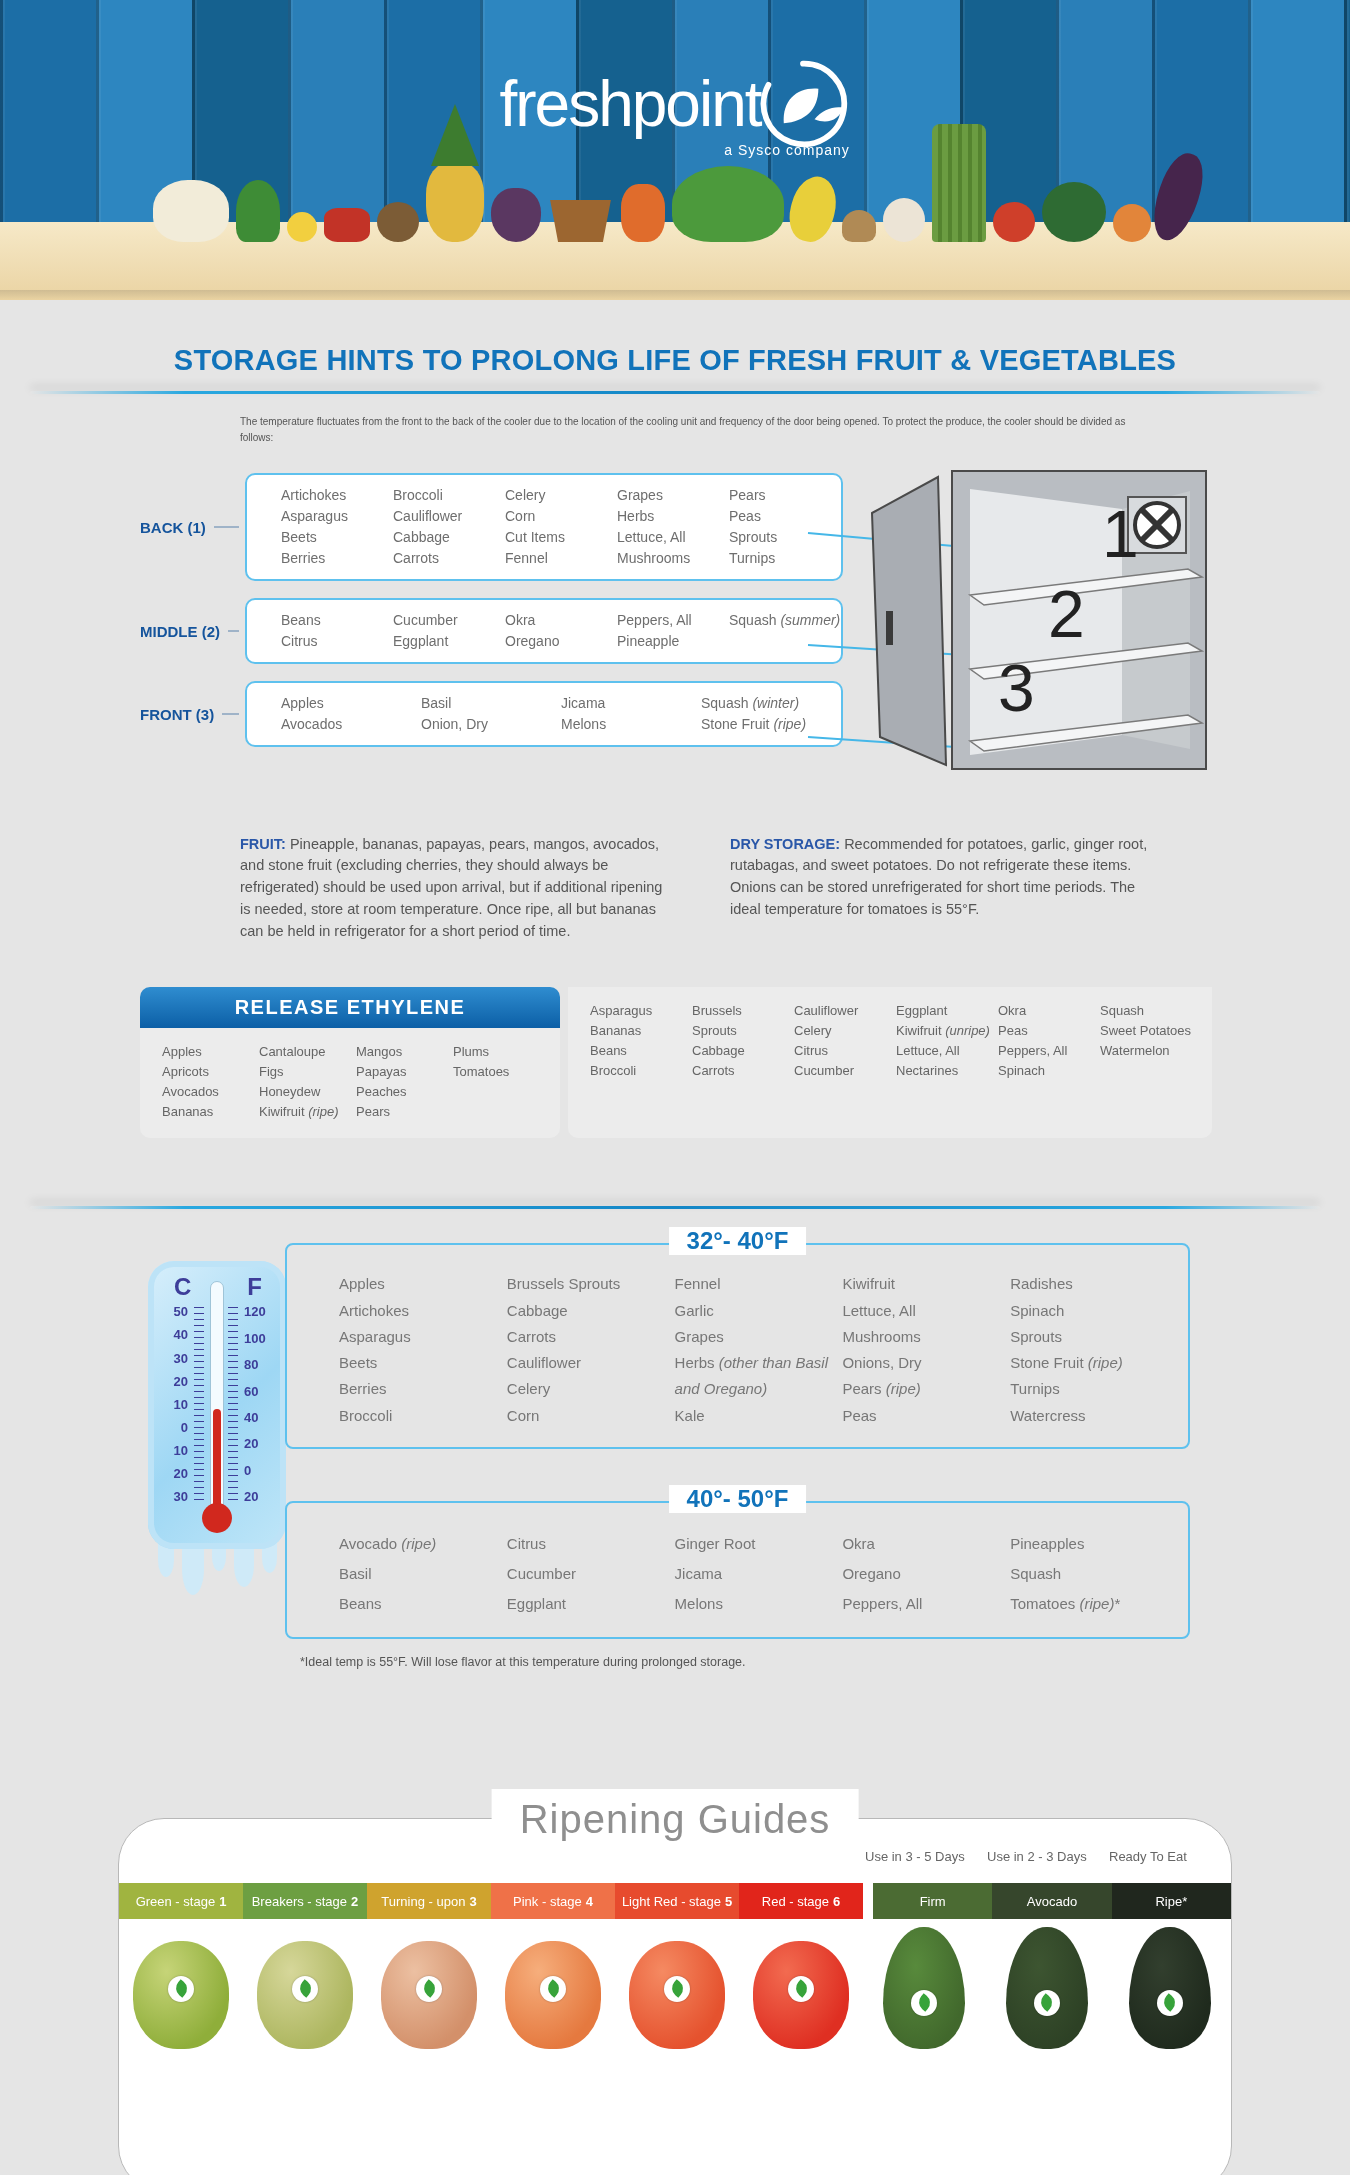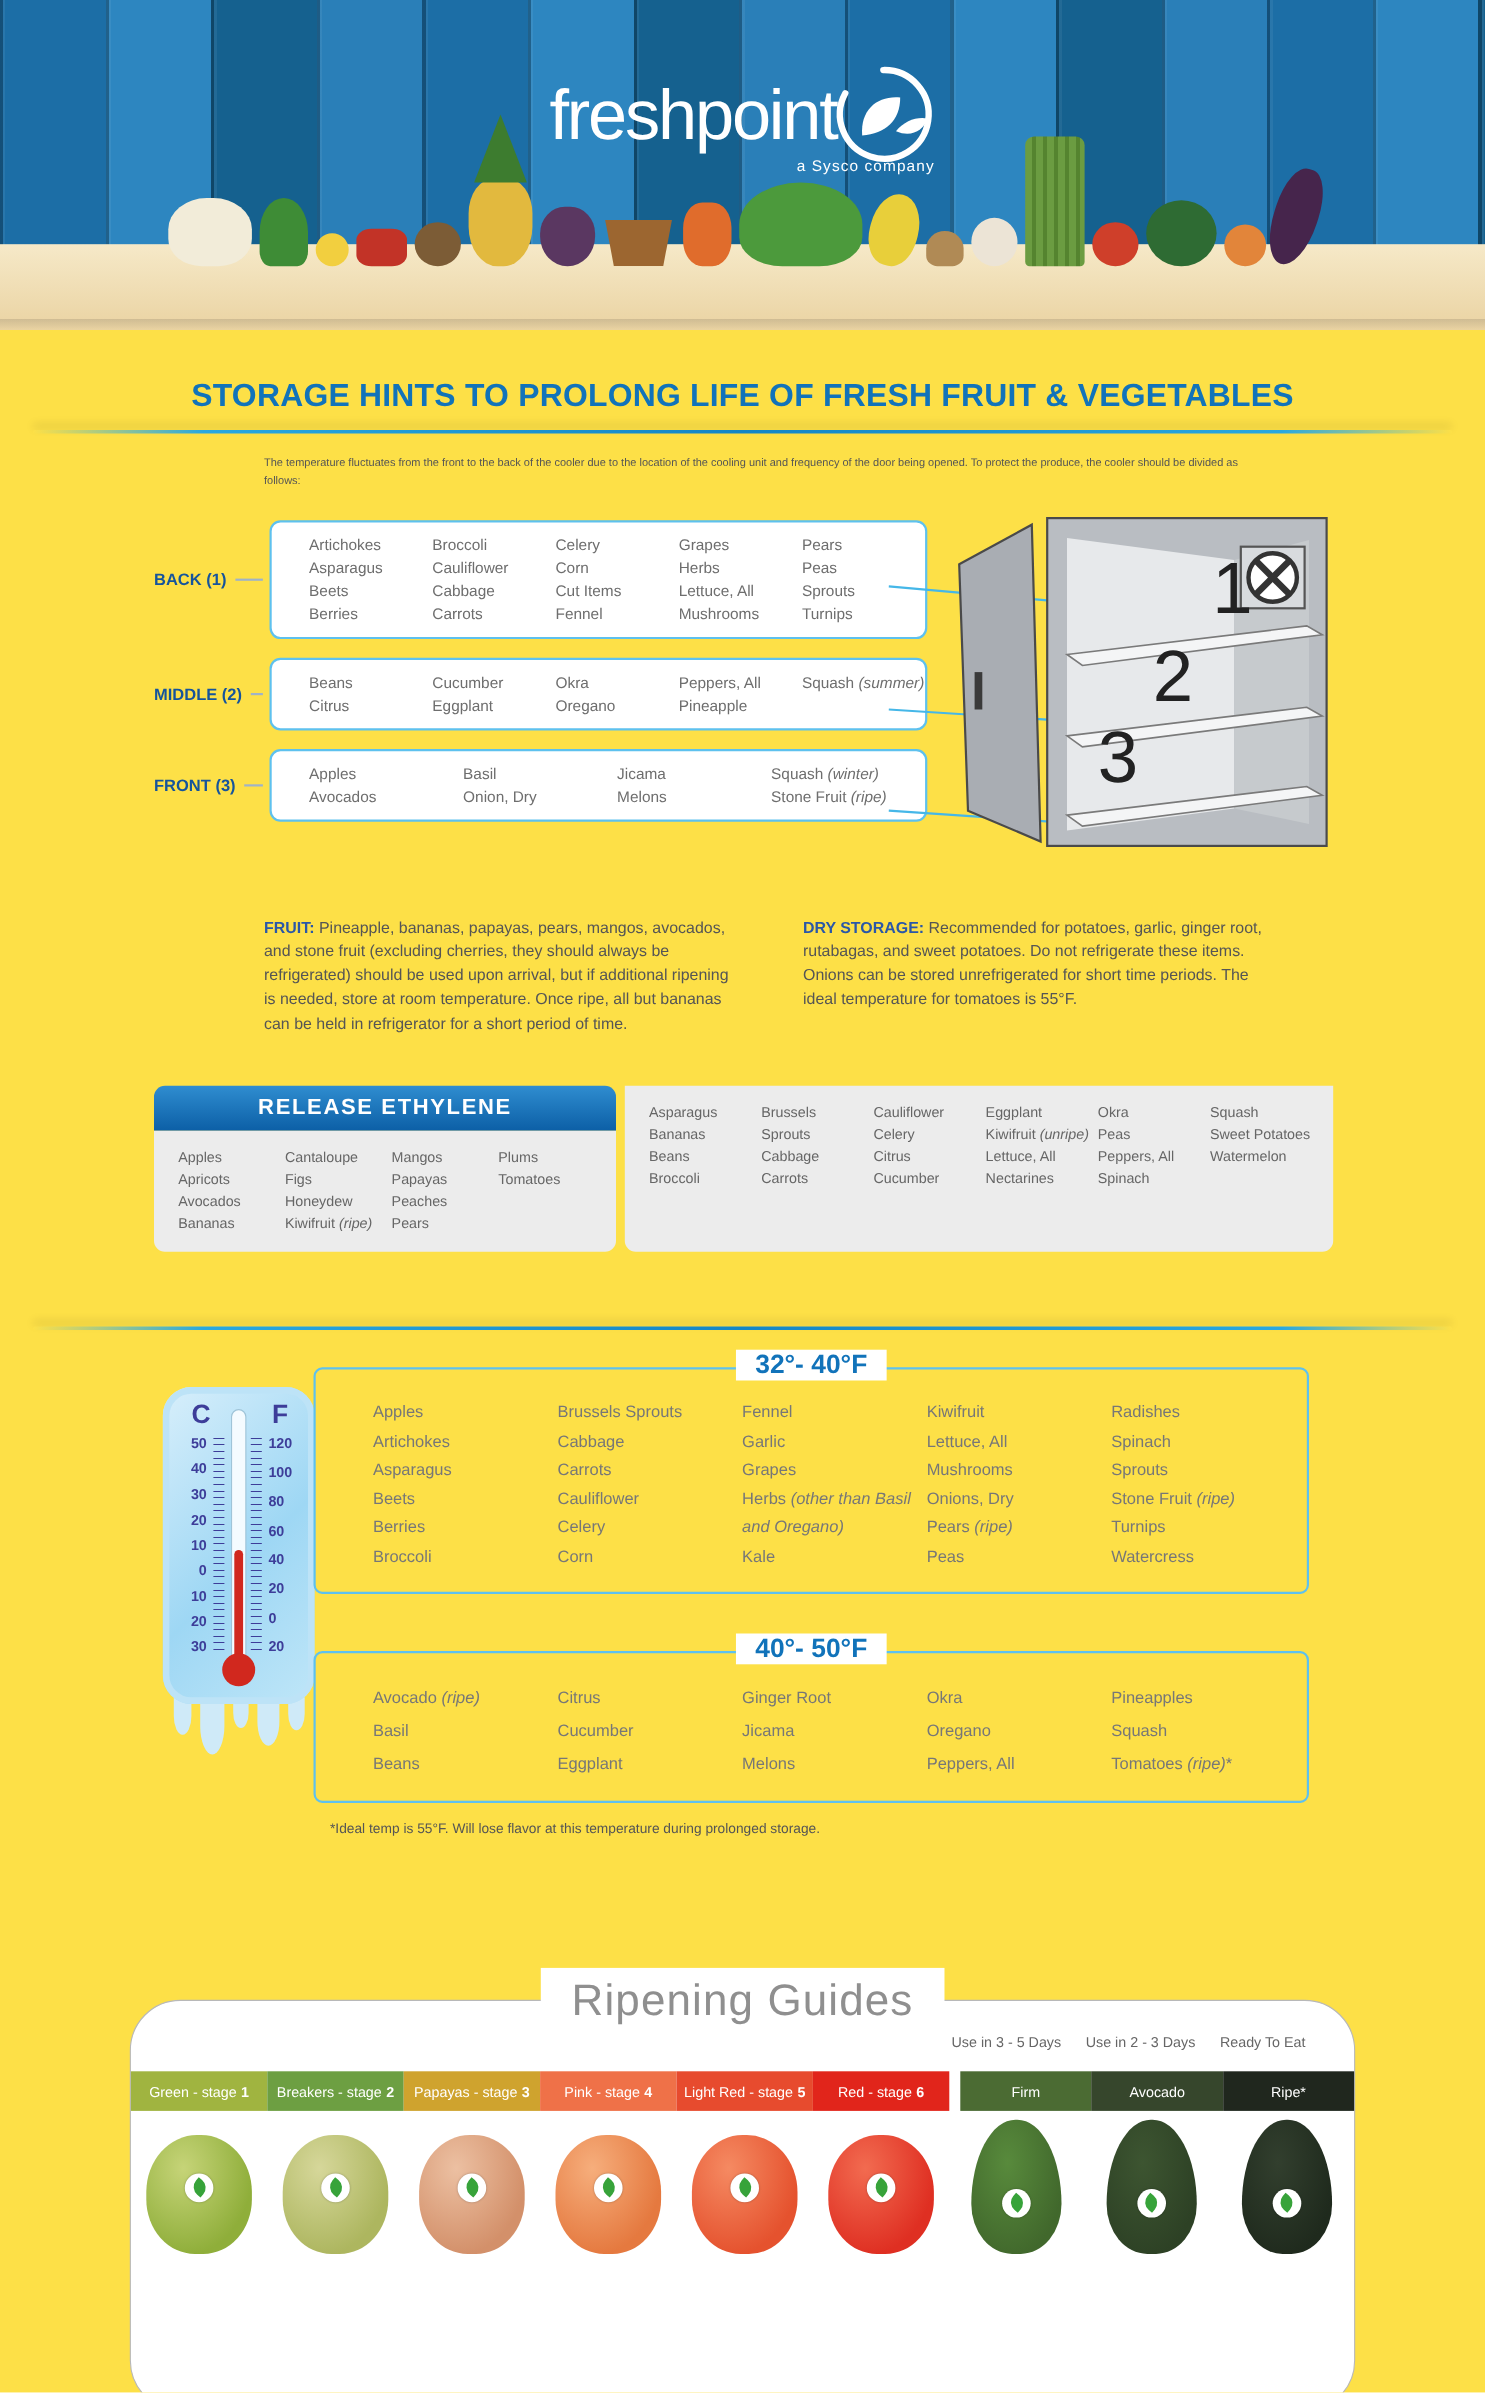--- a/index.html
+++ b/index.html
@@ -1,17 +1,17 @@
 <!DOCTYPE html>
 <html><head>
 <meta charset="utf-8">
 <style>
   html,body{margin:0;padding:0;background:#fff;}
   .page{width:1350px;height:2175px;position:relative;overflow:hidden;margin:0 auto;
-        font-family:"Liberation Sans", sans-serif;background:#fde047;}
+        font-family:"Liberation Sans", sans-serif;background:#e5e5e5;}
 
   
   .banner{position:relative;height:300px;overflow:hidden;
     background:
       repeating-linear-gradient(90deg, rgba(0,0,0,.28) 0 3px, rgba(255,255,255,.06) 3px 5px, rgba(0,0,0,0) 5px 96px),
       repeating-linear-gradient(90deg,#1c6ea6 0 96px,#2d86c0 96px 192px,#15618f 192px 288px,#2a7fb8 288px 384px),
       #216f9e;}
   .banner::after{content:"";position:absolute;left:0;right:0;bottom:0;height:10px;
       background:linear-gradient(rgba(0,0,0,.12),rgba(0,0,0,0));}
   .table-strip{position:absolute;left:0;right:0;bottom:0;height:78px;
@@ -729,21 +729,21 @@
             <span>Green - stage</span>
             <b>1</b>
           </div>
 
           <div class="cell" style="background-color: rgb(109, 159, 66);">
             <span>Breakers - stage</span>
             <b>2</b>
           </div>
 
           <div class="cell" style="background-color: rgb(207, 163, 46);">
-            <span>Papayas - stage</span>
+            <span>Turning - upon</span>
             <b>3</b>
           </div>
 
           <div class="cell" style="background-color: rgb(239, 113, 72);">
             <span>Pink - stage</span>
             <b>4</b>
           </div>
 
           <div class="cell" style="background-color: rgb(231, 75, 46);">
             <span>Light Red - stage</span>

